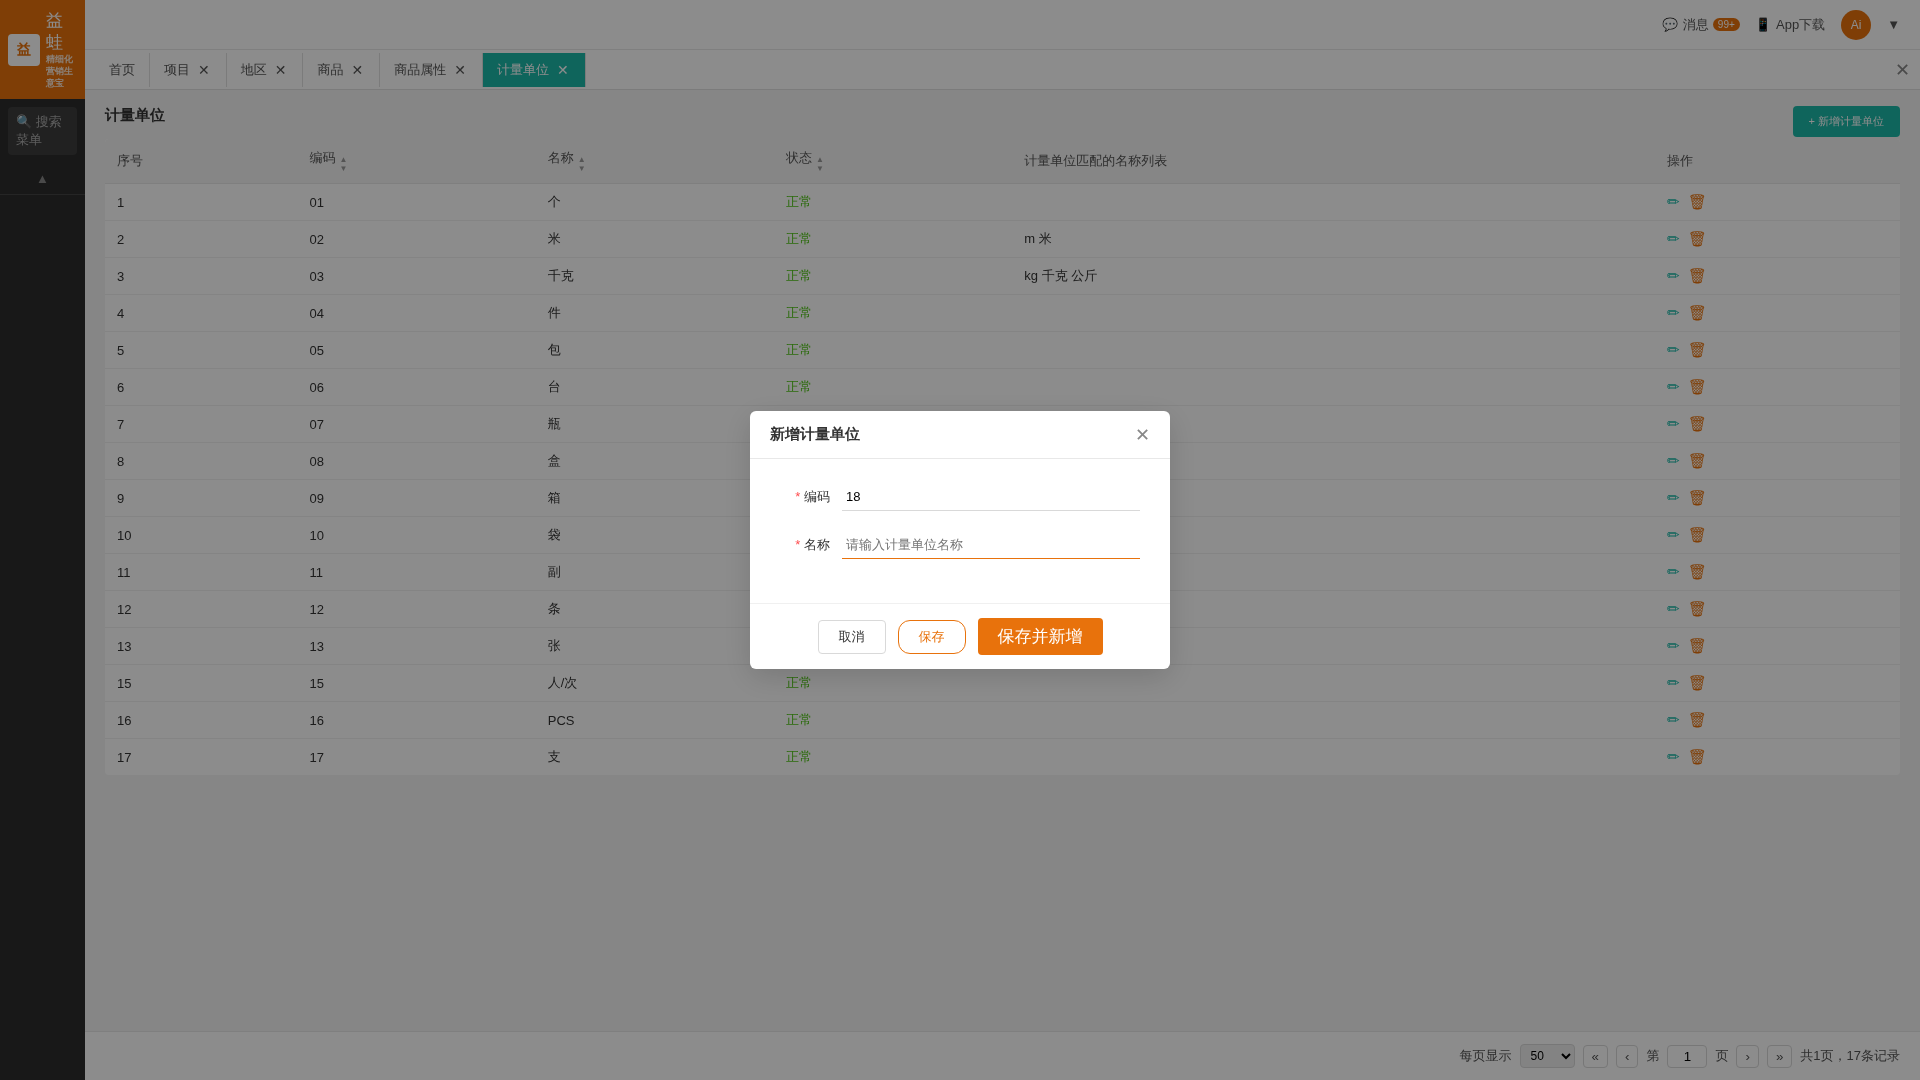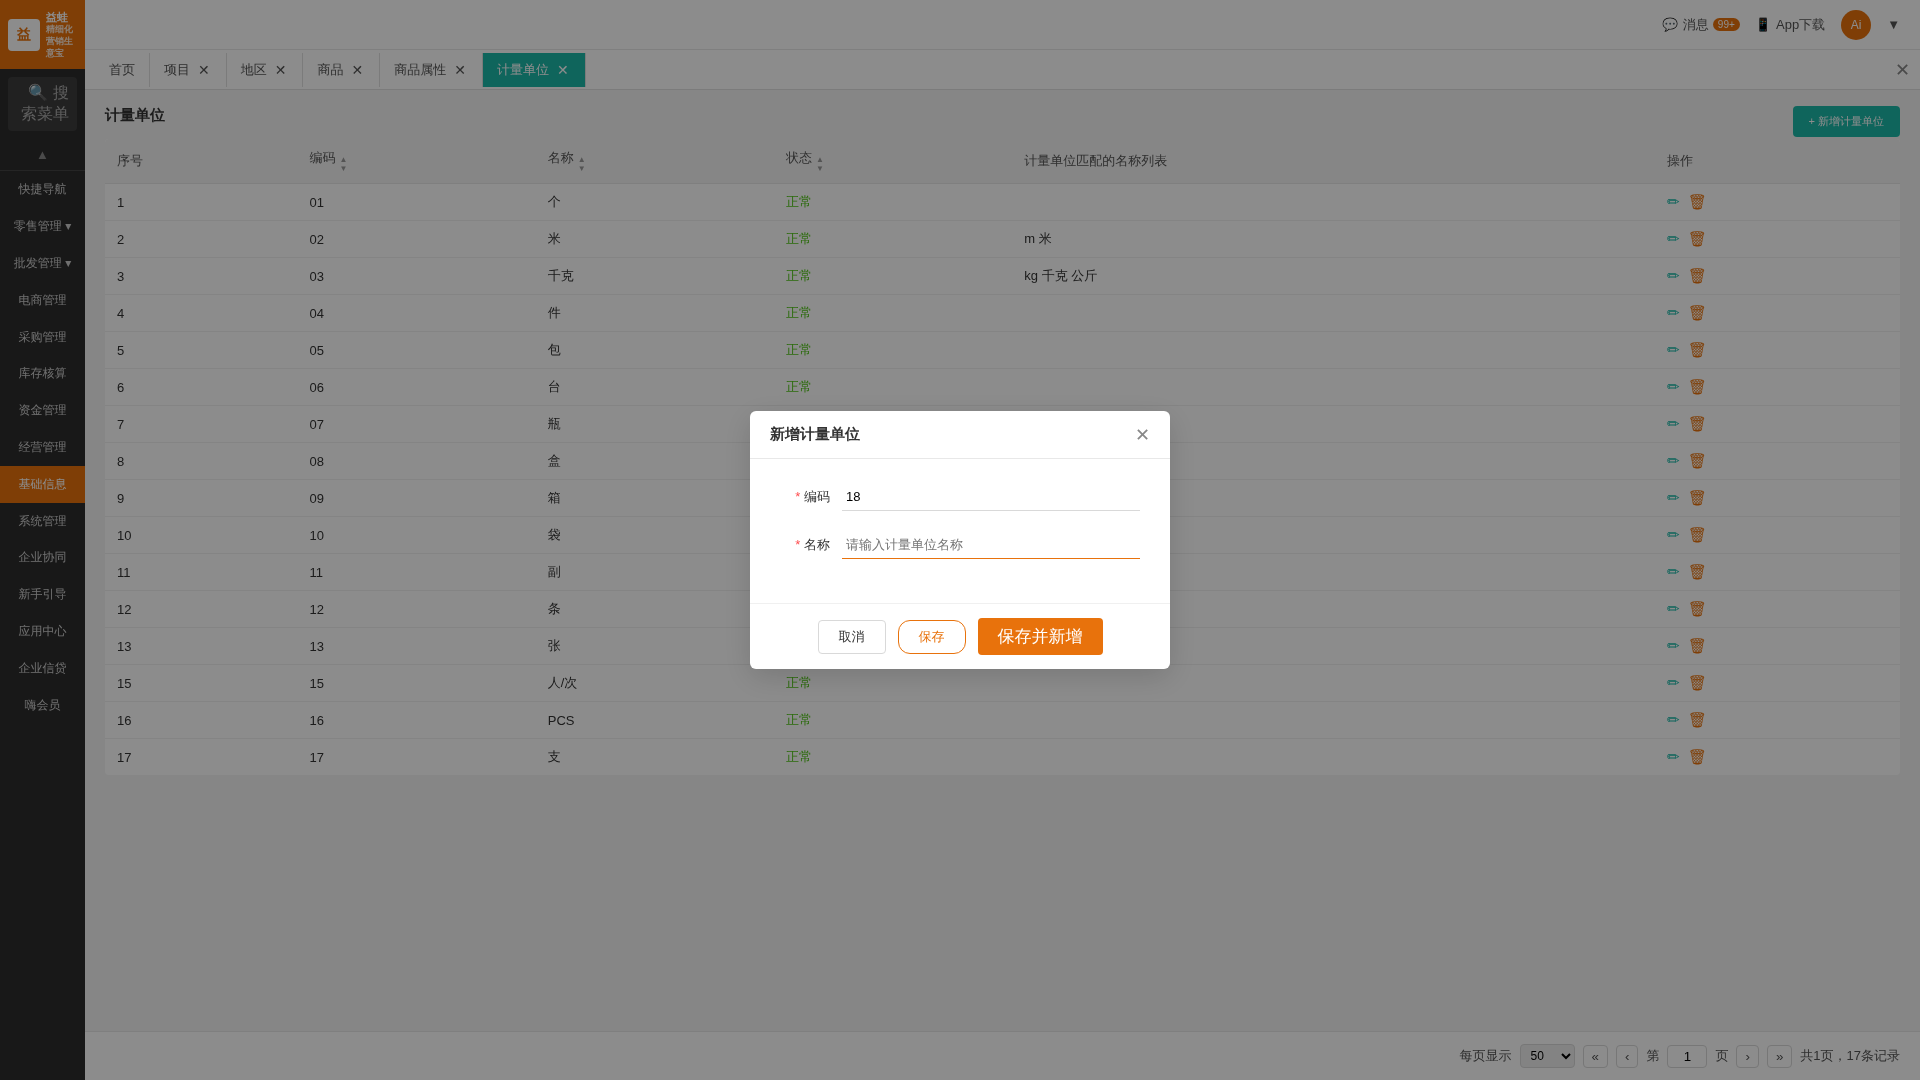--- a/index.html
+++ b/index.html
@@ -3,21 +3,21 @@
   <meta charset="utf-8">
   <style>
     * { box-sizing: border-box; margin: 0; padding: 0; }
     body { font-family: 'Microsoft YaHei', Arial, sans-serif; font-size: 13px; background: #f0f0f0; display: flex; height: 1080px; width: 1920px; overflow: hidden; }
 
     
     .sidebar { width: 85px; background: #2d2d2d; color: #ccc; display: flex; flex-direction: column; height: 100%; flex-shrink: 0; }
     .sidebar-logo { background: #e8720c; padding: 10px 8px; display: flex; align-items: center; gap: 6px; color: white; font-weight: bold; font-size: 13px; min-height: 50px; }
     .sidebar-logo-icon { width: 32px; height: 32px; background: white; border-radius: 4px; display: flex; align-items: center; justify-content: center; color: #e8720c; font-weight: bold; font-size: 14px; flex-shrink: 0; }
     .sidebar-search { padding: 8px; }
-    .sidebar-search-btn { width: 100%; background: #3d3d3d; border: none; color: #aaa; padding: 6px 8px; border-radius: 4px; cursor: pointer; font-size: 16px; text-align: right; }
+    .sidebar-search-btn { width: 100%; background: #3d3d3d; border: none; color: #aaa; padding: 6px 8px; border-radius: 4px; cursor: pointer; font-size: 13px; text-align: left; }
     .sidebar-nav-item { padding: 10px 8px; color: #ccc; cursor: pointer; text-align: center; font-size: 12px; line-height: 1.4; }
     .sidebar-nav-item.active { background: #e8720c; color: white; }
     .sidebar-collapse-btn { padding: 8px; text-align: center; color: #888; cursor: pointer; border-bottom: 1px solid #444; }
 
     
     .main { flex: 1; display: flex; flex-direction: column; height: 100%; overflow: hidden; }
 
     
     .topbar { background: #fff; height: 50px; display: flex; align-items: center; justify-content: flex-end; padding: 0 20px; border-bottom: 1px solid #e8e8e8; gap: 16px; }
     .topbar-item { display: flex; align-items: center; gap: 4px; font-size: 13px; color: #555; cursor: pointer; }
@@ -78,50 +78,33 @@
     .btn-save { background: white; border: 1px solid #e8720c; color: #e8720c; padding: 7px 20px; border-radius: 12px; cursor: pointer; font-size: 13px; }
     .btn-save-new { background: #e8720c; color: white; border: none; padding: 7px 20px; border-radius: 4px; cursor: pointer; font-size: 17px; }
   </style>
 </head>
 <body>
 
 <div class="sidebar">
   <div class="sidebar-logo">
     <div class="sidebar-logo-icon">益</div>
     <div style="font-size:11px; line-height:1.3;">
-      <div style="font-size:11px; font-weight:bold;">益蛙</div>
+      <div style="font-size:17px; font-weight:normal;">益蛙</div>
       <div style="font-size:9px; opacity:0.85;">精细化营销生意宝</div>
     </div>
   </div>
 
   <div class="sidebar-search">
     <button class="sidebar-search-btn">
       🔍 <span>搜索菜单</span>
     </button>
   </div>
 
   <div class="sidebar-collapse-btn">▲</div>
 
-  <div id="sidebar-nav">
-      <div class="sidebar-nav-item">快捷导航</div>
-      <div class="sidebar-nav-item">零售管理 ▾</div>
-      <div class="sidebar-nav-item">批发管理 ▾</div>
-      <div class="sidebar-nav-item">电商管理</div>
-      <div class="sidebar-nav-item">采购管理</div>
-      <div class="sidebar-nav-item">库存核算</div>
-      <div class="sidebar-nav-item">资金管理</div>
-      <div class="sidebar-nav-item">经营管理</div>
-      <div class="sidebar-nav-item active">基础信息</div>
-      <div class="sidebar-nav-item">系统管理</div>
-      <div class="sidebar-nav-item">企业协同</div>
-      <div class="sidebar-nav-item">新手引导</div>
-      <div class="sidebar-nav-item">应用中心</div>
-      <div class="sidebar-nav-item">企业信贷</div>
-      <div class="sidebar-nav-item">嗨会员</div>
-    </div>
 </div>
 
 <div class="main">
 
   <div class="topbar">
     <div class="topbar-item">
       <span>💬</span>
       <span>消息</span>
       <span class="topbar-badge">99+</span>
     </div>

